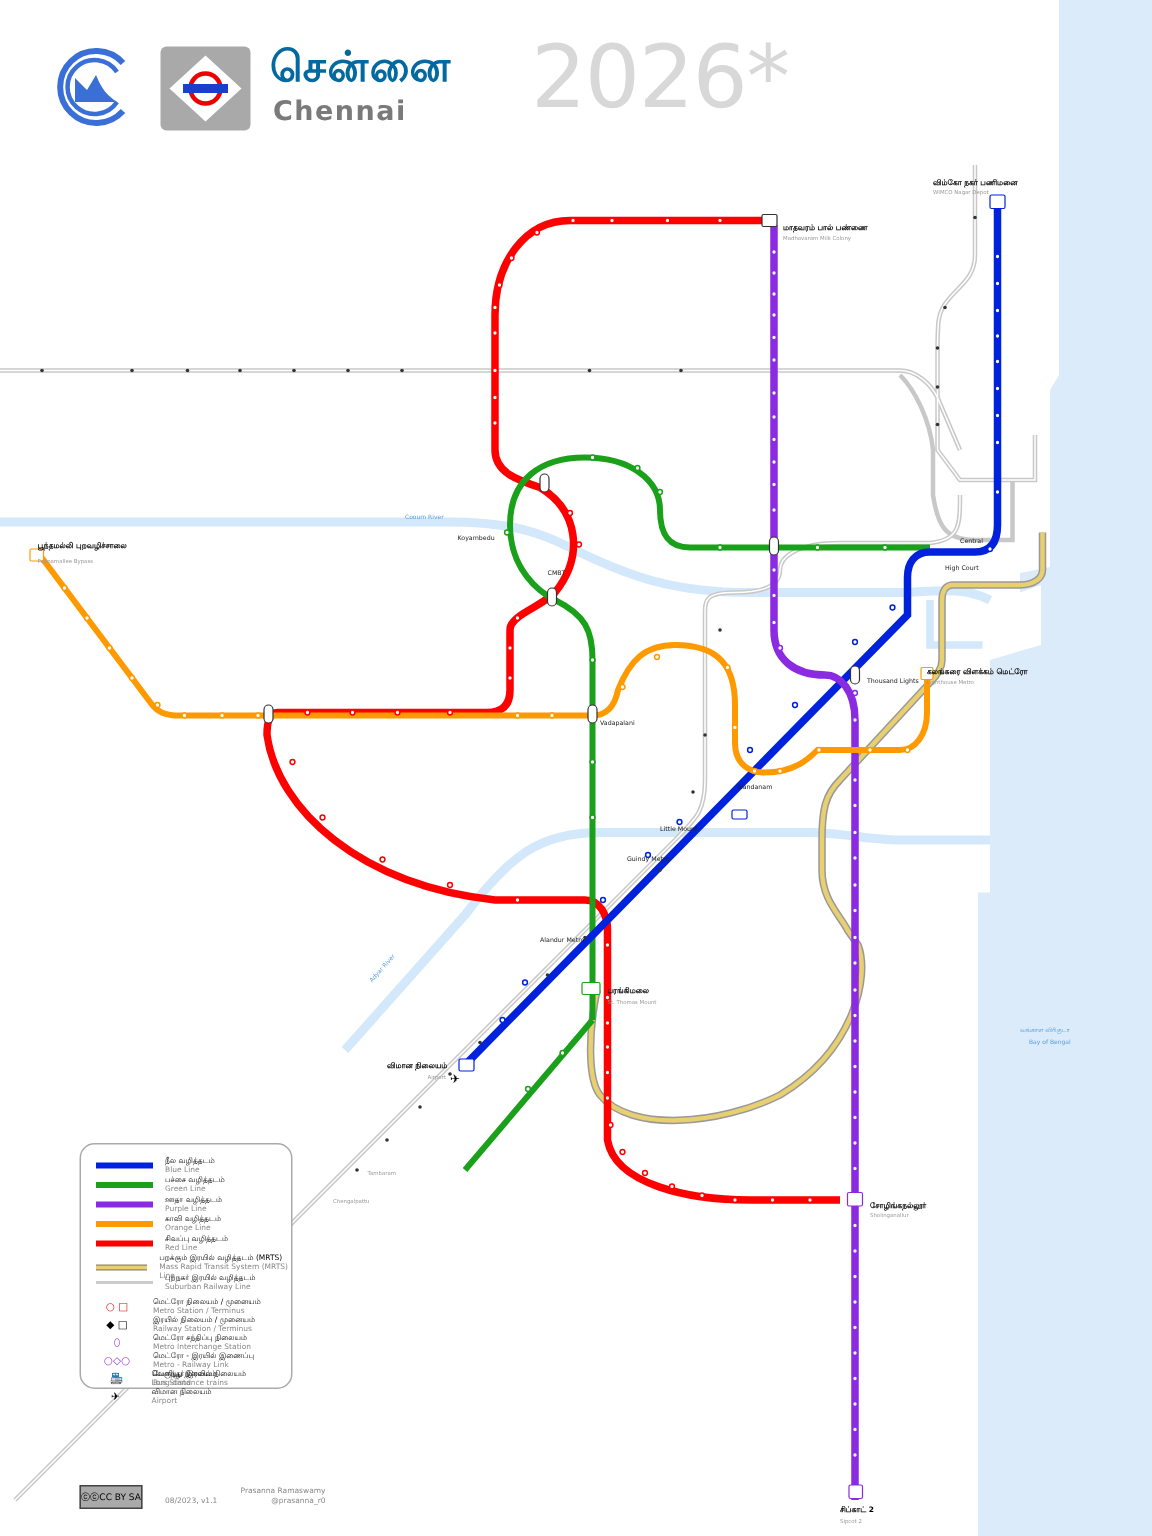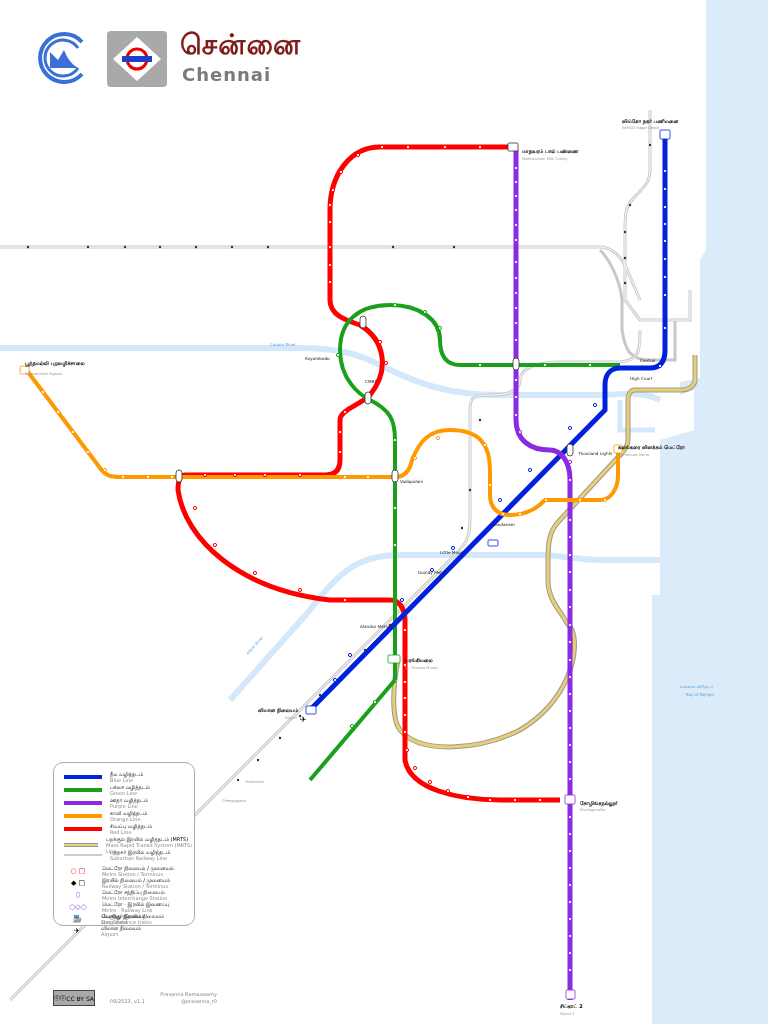--- a/index.html
+++ b/index.html
@@ -1,21 +1,21 @@
 <!DOCTYPE html>
 <html><head>
 <meta charset="utf-8">
 <style>
   html,body{margin:0;padding:0;background:#fff;}
   body{width:768px;height:1024px;position:relative;overflow:hidden;font-family:"DejaVu Sans","Liberation Sans",sans-serif;}
   #map{position:absolute;left:0;top:0;width:768px;height:1024px;}
   .header{position:absolute;left:0;top:0;width:520px;height:110px;}
   .logo-cmrl{position:absolute;left:32px;top:30px;width:60px;height:56px;}
   .logo-badge{position:absolute;left:107px;top:31px;width:60px;height:56px;background:#a9a9a9;border-radius:4px;}
-  .title-ta{position:absolute;left:180px;top:28px;font-size:28px;font-weight:bold;color:#7f1d1d;letter-spacing:1px;}
+  .title-ta{position:absolute;left:180px;top:28px;font-size:28px;font-weight:bold;color:#0369a1;letter-spacing:1px;}
   .title-en{position:absolute;left:182px;top:64px;font-size:18px;font-weight:bold;color:#7a7a7a;letter-spacing:1px;}
   .year{position:absolute;left:354px;top:22px;font-size:58px;color:#d8d8d8;font-family:"DejaVu Sans","Liberation Sans",sans-serif;letter-spacing:-1px;line-height:1;}
   .legend{position:absolute;left:53px;top:762px;width:140px;height:162px;border:1px solid #aaa;border-radius:10px;background:#fff;}
   .legend-row{position:absolute;left:0;display:flex;align-items:center;}
   .legend-swatch{width:38px;height:4px;margin-left:10px;}
   .legend-text{margin-left:8px;font-size:5px;line-height:6px;color:#000;}
   .legend-text .en{color:#888;display:block;}
   .legend-sym{width:48px;display:flex;justify-content:center;font-size:7px;}
   .footer{position:absolute;left:53px;top:990px;width:190px;height:20px;}
   .cc{position:absolute;left:0;top:0;width:40px;height:14px;background:#aaa;border:1px solid #444;font-size:6px;color:#000;display:flex;align-items:center;justify-content:space-around;}
@@ -309,20 +309,21 @@
   </svg>
   <div class="logo-badge">
     <svg width="60" height="56" viewBox="0 0 60 56">
       <polygon points="30,6 54,28 30,50 6,28" fill="#fff"></polygon>
       <circle cx="30" cy="28" r="10" fill="none" stroke="#e00" stroke-width="3"></circle>
       <rect x="15" y="25" width="30" height="6" fill="#1a3fc8"></rect>
     </svg>
   </div>
   <div class="title-ta">சென்னை</div>
   <div class="title-en">Chennai</div>
+  <div class="year">2026*</div>
 </div>
 
 <div class="legend">
   <div class="legend-row" style="top:8px">
     <div class="legend-swatch" style="background:#0022dd"></div>
     <div class="legend-text"><span>நீல வழித்தடம்</span><span class="en">Blue Line</span></div>
   </div>
   <div class="legend-row" style="top:21px">
     <div class="legend-swatch" style="background:#1aa01a"></div>
     <div class="legend-text"><span>பச்சை வழித்தடம்</span><span class="en">Green Line</span></div>

